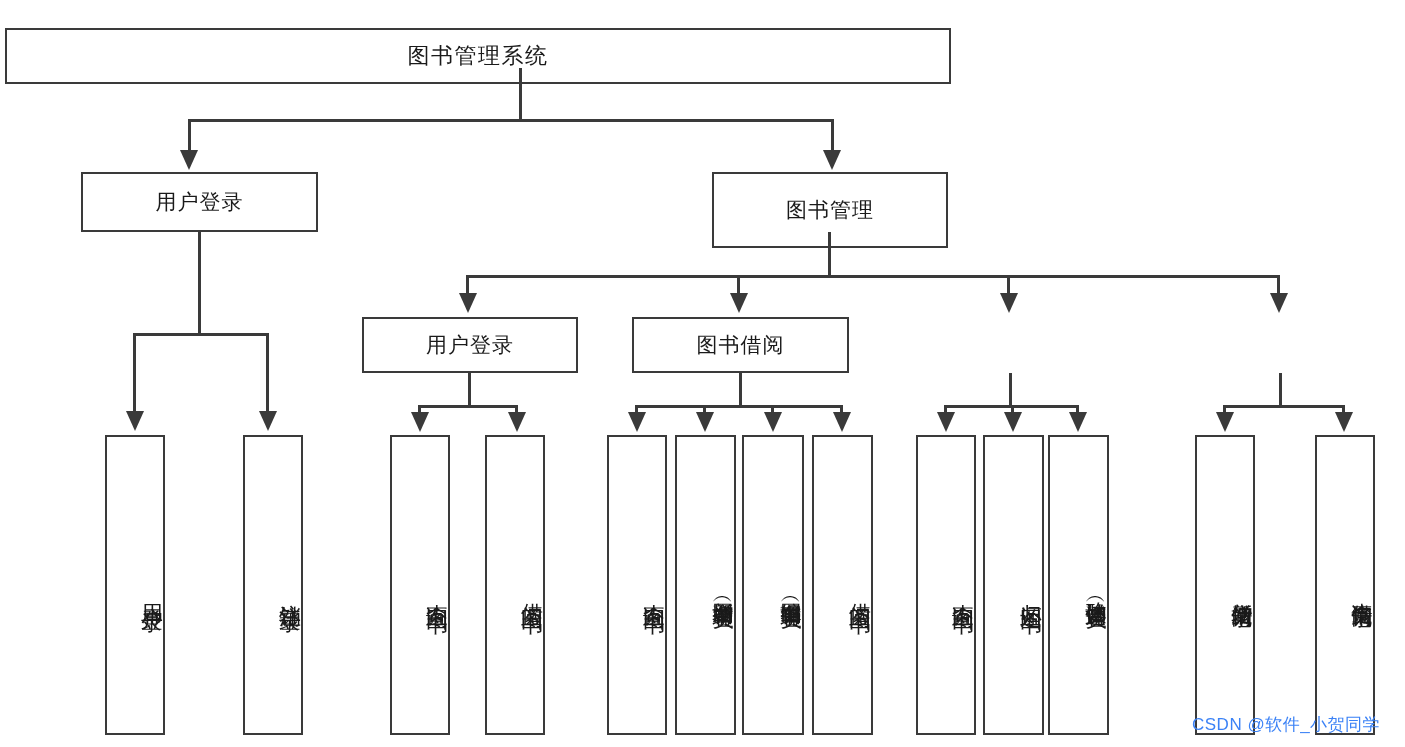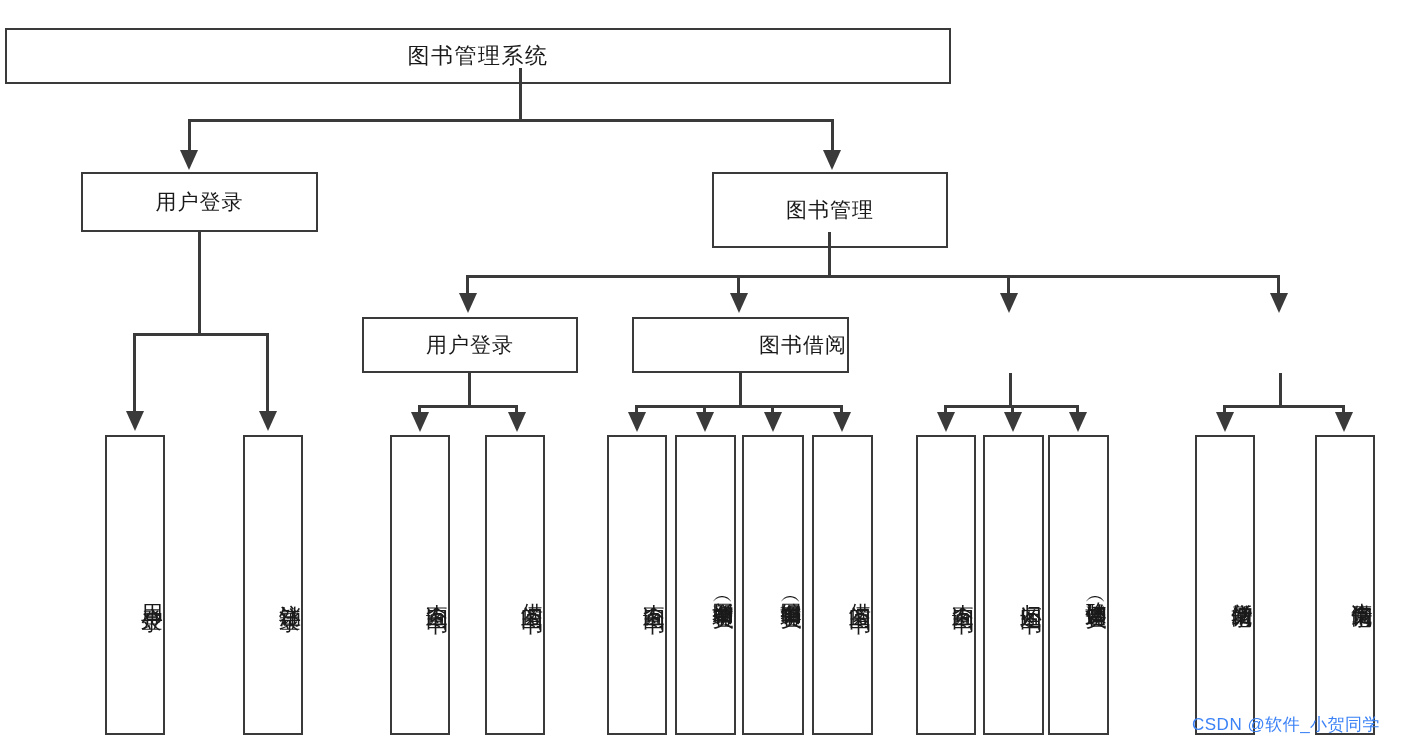--- a/index.html
+++ b/index.html
@@ -115,21 +115,21 @@
   <div class="vline" style="left:737px; top:275px; width:3px; height:20px;"></div>
   <div class="arrow" style="left:730px; top:293px;"></div>
   <div class="vline" style="left:1007px; top:275px; width:3px; height:20px;"></div>
   <div class="arrow" style="left:1000px; top:293px;"></div>
   <div class="vline" style="left:1277px; top:275px; width:3px; height:20px;"></div>
   <div class="arrow" style="left:1270px; top:293px;"></div>
 
   <div class="node node-h" style="left:362px; top:317px; width:216px; height:56px;">
     <span>用户登录</span>
   </div>
-  <div class="node node-h" style="left:632px; top:317px; width:217px; height:56px;justify-content:flex-end;">
+  <div class="node node-h" style="left:632px; top:317px; width:217px; height:56px;">
     <span>图书借阅</span>
   </div>
 
   <div class="vline" style="left:468px; top:373px; width:3px; height:35px;"></div>
   <div class="hline" style="left:418px; top:405px; width:100px; height:3px;"></div>
   <div class="vline" style="left:418px; top:405px; width:3px; height:10px;"></div>
   <div class="arrow" style="left:411px; top:412px;"></div>
   <div class="vline" style="left:515px; top:405px; width:3px; height:10px;"></div>
   <div class="arrow" style="left:508px; top:412px;"></div>
 

